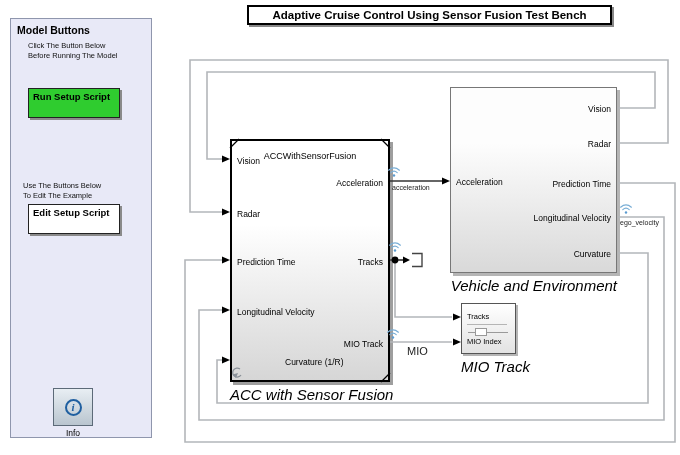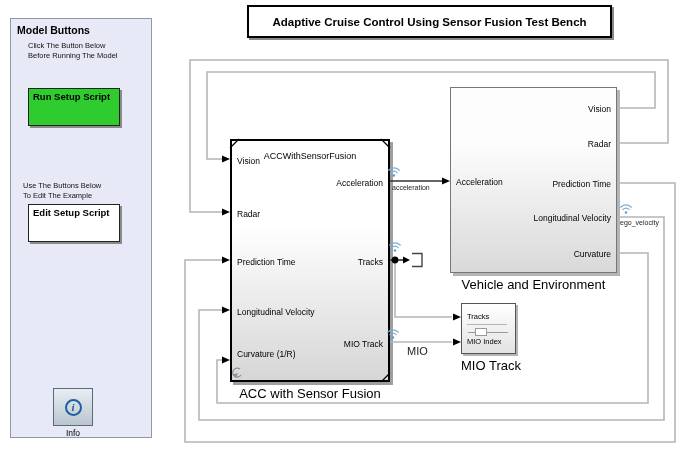--- a/index.html
+++ b/index.html
@@ -3,54 +3,54 @@
 <meta charset="utf-8">
 <style>
   html,body{margin:0;padding:0;background:#fff;}
   .stage{position:relative;width:680px;height:455px;background:#ffffff;overflow:hidden;
          font-family:"Liberation Sans",sans-serif;color:#000;}
   
   .panel{position:absolute;left:10px;top:18px;width:142px;height:420px;
          background:#e8e9f7;border:1px solid #8f96ad;box-sizing:border-box;}
   .panel-heading{position:absolute;left:6px;top:5px;font-size:10.5px;font-weight:bold;}
   .panel-note{position:absolute;font-size:7.5px;line-height:1.3;color:#111;}
-  .btn{position:absolute;left:17px;width:92px;height:38px;box-sizing:border-box;
+  .btn{position:absolute;left:17px;width:92px;height:30px;box-sizing:border-box;
        border:1px solid #222;box-shadow:2px 2px 0 #8a8a8a;
        font-size:9.5px;font-weight:bold;line-height:1.35;padding:2px 4px;text-align:left;
        cursor:pointer;background:#fff;}
   .btn.green{background:#2fcc2f;}
   .info-block{position:absolute;left:42px;top:369px;width:40px;height:38px;
               background:linear-gradient(#e8eef3,#b9c5cf);border:1px solid #5c6a78;
               box-sizing:border-box;display:flex;align-items:center;justify-content:center;cursor:pointer;}
   .info-circle{width:17px;height:17px;border:2px solid #1f5fa0;border-radius:50%;
                color:#1f5fa0;font-family:"Liberation Serif",serif;font-style:italic;font-weight:bold;
                font-size:11px;display:flex;align-items:center;justify-content:center;box-sizing:border-box;}
   .info-label{position:absolute;left:42px;top:409px;width:40px;text-align:center;font-size:8.5px;}
   
-  .title-box{position:absolute;left:247px;top:5px;width:365px;height:33px;
+  .title-box{position:absolute;left:247px;top:5px;width:365px;height:20px;
              background:#fff;border:2px solid #000;box-shadow:2px 2px 0 #888;
              box-sizing:border-box;display:flex;align-items:center;justify-content:center;
              font-size:11.5px;font-weight:bold;white-space:nowrap;}
   
   .block{position:absolute;box-sizing:border-box;z-index:2;}
   .acc-block{left:230px;top:139px;width:160px;height:243px;
              background:linear-gradient(#ffffff 35%,#d6d6d6);border:2px solid #000;
              box-shadow:3px 3px 0 #9e9e9e;}
   .acc-title{position:absolute;left:0;right:0;top:10px;text-align:center;font-size:9px;}
   .veh-block{left:450px;top:87px;width:167px;height:186px;
              background:linear-gradient(#fdfdfd 30%,#d9d9d9);border:1px solid #777;
              box-shadow:3px 3px 0 #b5b5b5;}
   .mio-block{left:461px;top:303px;width:55px;height:51px;
              background:linear-gradient(#ffffff,#e3e3e3);border:1px solid #555;
              box-shadow:2px 2px 0 #b5b5b5;}
   .port{position:absolute;font-size:8.5px;white-space:nowrap;}
   .port.in{left:5px;}
   .port.out{right:5px;text-align:right;}
   .mio-block .port{font-size:7.5px;}
-  .caption{position:absolute;font-size:13px;text-align:center;z-index:2;white-space:nowrap;}
+  .caption{position:absolute;font-size:15px;text-align:right;z-index:2;white-space:nowrap;font-style:italic;}
   
   .sig-label{position:absolute;font-size:7px;color:#222;z-index:6;white-space:nowrap;}
   .tinytext{position:absolute;left:5px;top:20px;width:40px;height:1px;background:#b5b5b5;}
   .mio-slider-line{position:absolute;left:6px;top:28px;width:40px;height:1px;background:#9a9a9a;}
   .mio-slider-handle{position:absolute;left:13px;top:24px;width:12px;height:8px;background:#fff;border:1px solid #999;box-sizing:border-box;}
   svg.overlay{position:absolute;left:0;top:0;z-index:5;pointer-events:none;}
 </style>
 </head>
 <body>
 
@@ -75,21 +75,21 @@
   </div>
 
   <div class="title-box">Adaptive Cruise Control Using Sensor Fusion Test Bench</div>
 
   <div class="block acc-block">
     <div class="acc-title">ACCWithSensorFusion</div>
     <span class="port in" style="top:15px;">Vision</span>
     <span class="port in" style="top:68px;">Radar</span>
     <span class="port in" style="top:116px;">Prediction Time</span>
     <span class="port in" style="top:166px;">Longitudinal Velocity</span>
-    <span class="port in" style="top:208px;">Curvature (1/R)</span>
+    <span class="port in" style="top:216px;margin-left:48px;">Curvature (1/R)</span>
     <span class="port out" style="top:37px;">Acceleration</span>
     <span class="port out" style="top:116px;">Tracks</span>
     <span class="port out" style="top:198px;">MIO Track</span>
   </div>
   <div class="caption" style="left:230px;top:386px;width:160px;">ACC with Sensor Fusion</div>
 
   <div class="block veh-block">
     <span class="port in" style="top:89px;">Acceleration</span>
     <span class="port out" style="top:16px;">Vision</span>
     <span class="port out" style="top:51px;">Radar</span>

